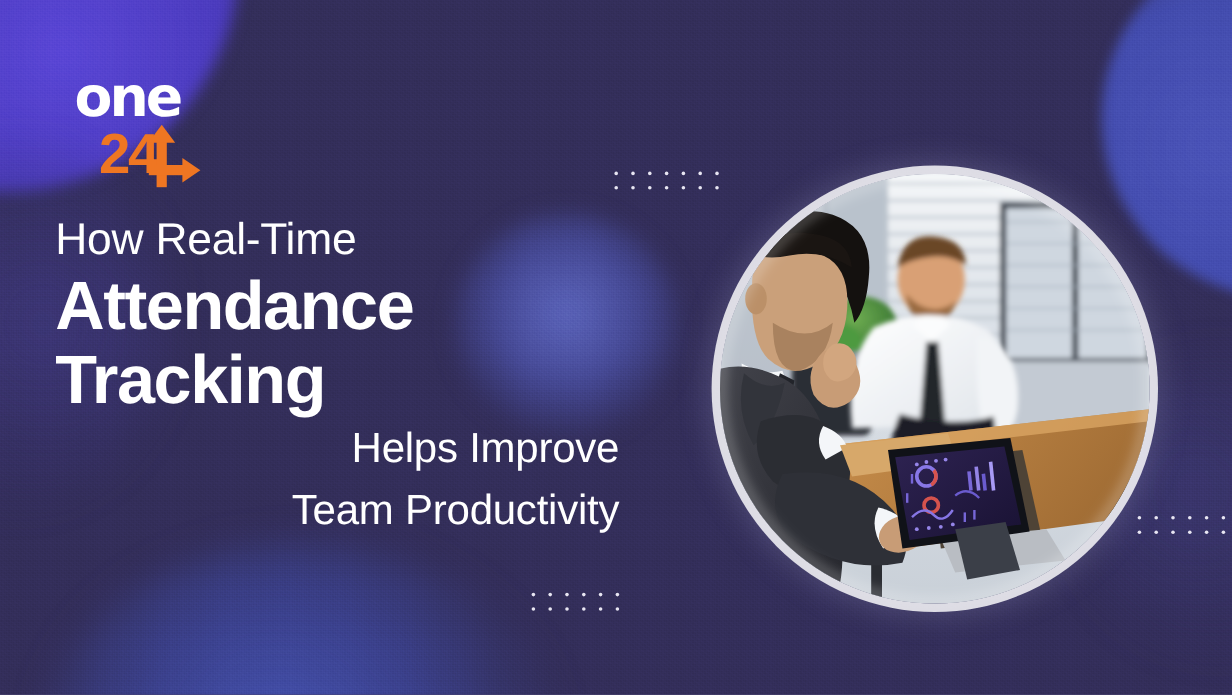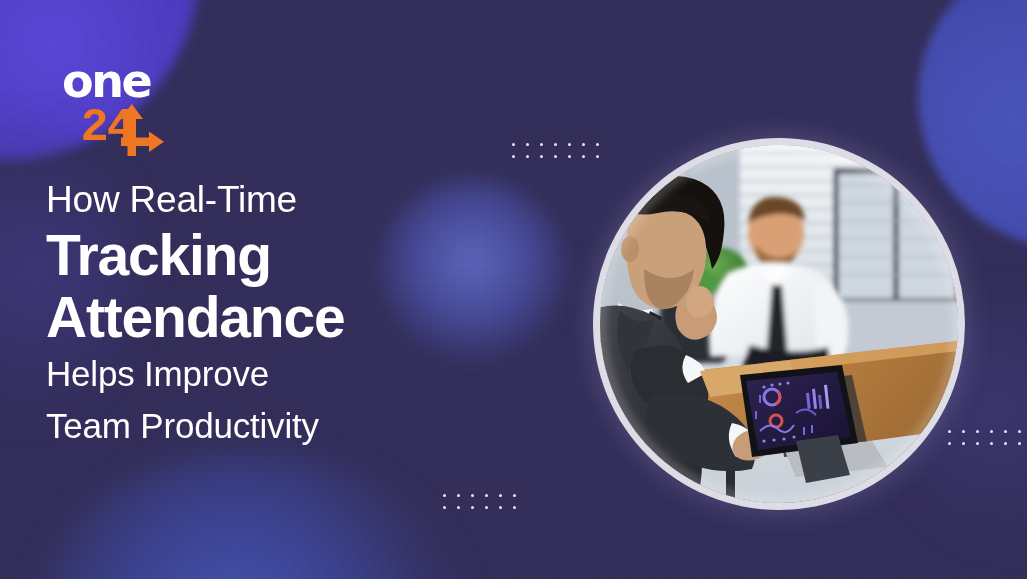--- a/index.html
+++ b/index.html
@@ -83,21 +83,21 @@
   .logo-word{
     font-family:"DejaVu Sans", sans-serif;
     font-weight:700;
     font-size:46px;
     letter-spacing:-2.4px;
     color:#ffffff;
     line-height:1;
   }
   .logo-num{
     position:relative;
-    font-family:Liberation Mono, monospace;
+    font-family:Liberation Sans, sans-serif;
     font-weight:700;
     font-size:47px;
     letter-spacing:-2px;
     color:#ef7622;
     line-height:1;
     margin-left:1px;
   }
   .logo-arrows{ position:absolute; left:0; top:0; }
 
   
@@ -110,20 +110,21 @@
     font-size:37px; font-weight:400; line-height:48px;
     letter-spacing:-0.2px;
   }
   .h-bold{
     font-size:57px; font-weight:700; line-height:62px;
     letter-spacing:-1.2px;
   }
   .h-sub{
     font-size:35px; font-weight:400; line-height:52px;
     letter-spacing:-0.2px;
+    text-align:right;
   }
 
   
   .photo-wrap{
     position:absolute; left:600px; top:145px;
     width:358px; height:358px;
     border-radius:50%;
     z-index:7;
     box-shadow:0 0 0 7px rgba(255,255,255,0.82),
                0 0 26px 10px rgba(180,180,225,0.22);
@@ -173,22 +174,22 @@
         <g fill="#ef7622">
           <rect x="41" y="33.5" width="30" height="8.5"></rect>
           <path d="M84 37.8 L69 48 L69 27.6 Z"></path>
         </g>
       </svg>
     </span>
   </div>
 
   <div class="headline">
     <div class="h-line h-light">How Real-Time</div>
+    <div class="h-line h-bold">Attendance</div>
     <div class="h-line h-bold">Tracking</div>
-    <div class="h-line h-bold">Attendance</div>
     <div class="h-line h-sub">Helps Improve</div>
     <div class="h-line h-sub">Team Productivity</div>
   </div>
 
   <div class="photo-wrap">
     <div class="photo">
       <svg viewBox="0 0 358 358" preserveAspectRatio="xMidYMid slice" aria-hidden="true">
         <defs>
           <linearGradient id="wallG" x1="0" y1="0" x2="0" y2="1">
             <stop offset="0" stop-color="#e9edf2"></stop>

